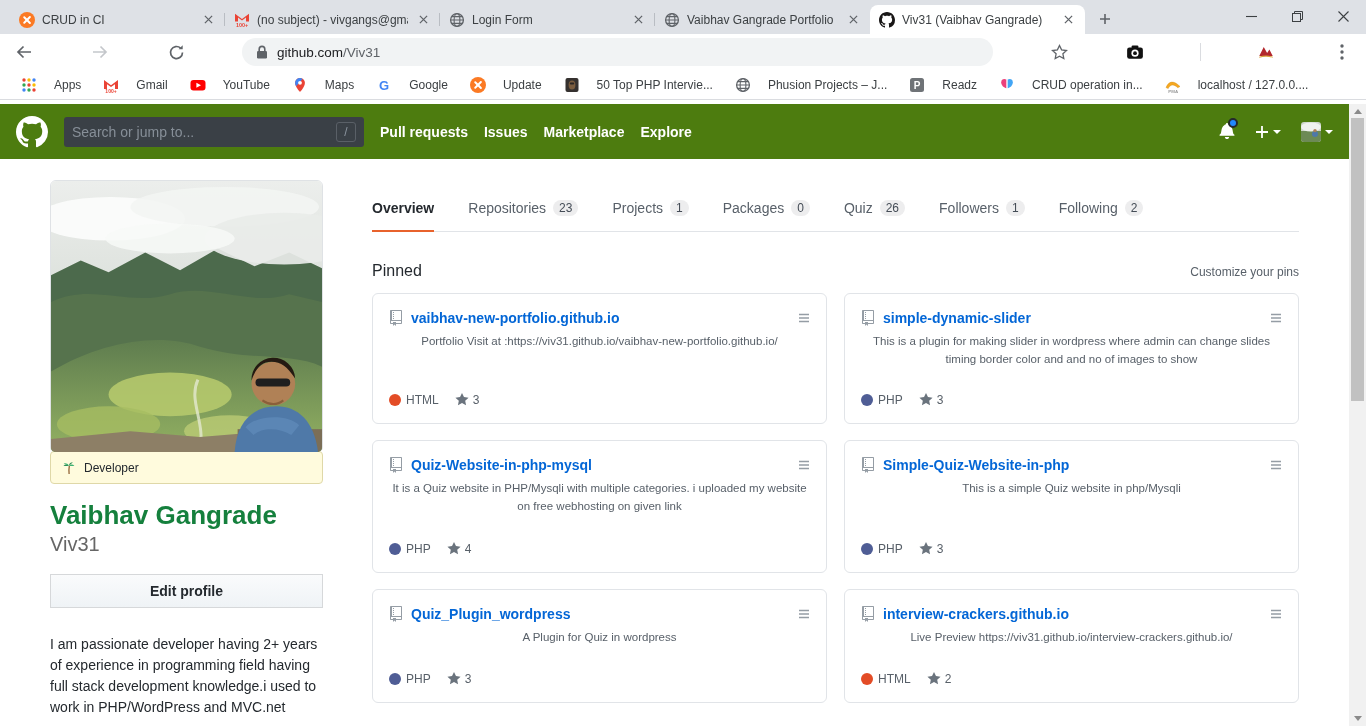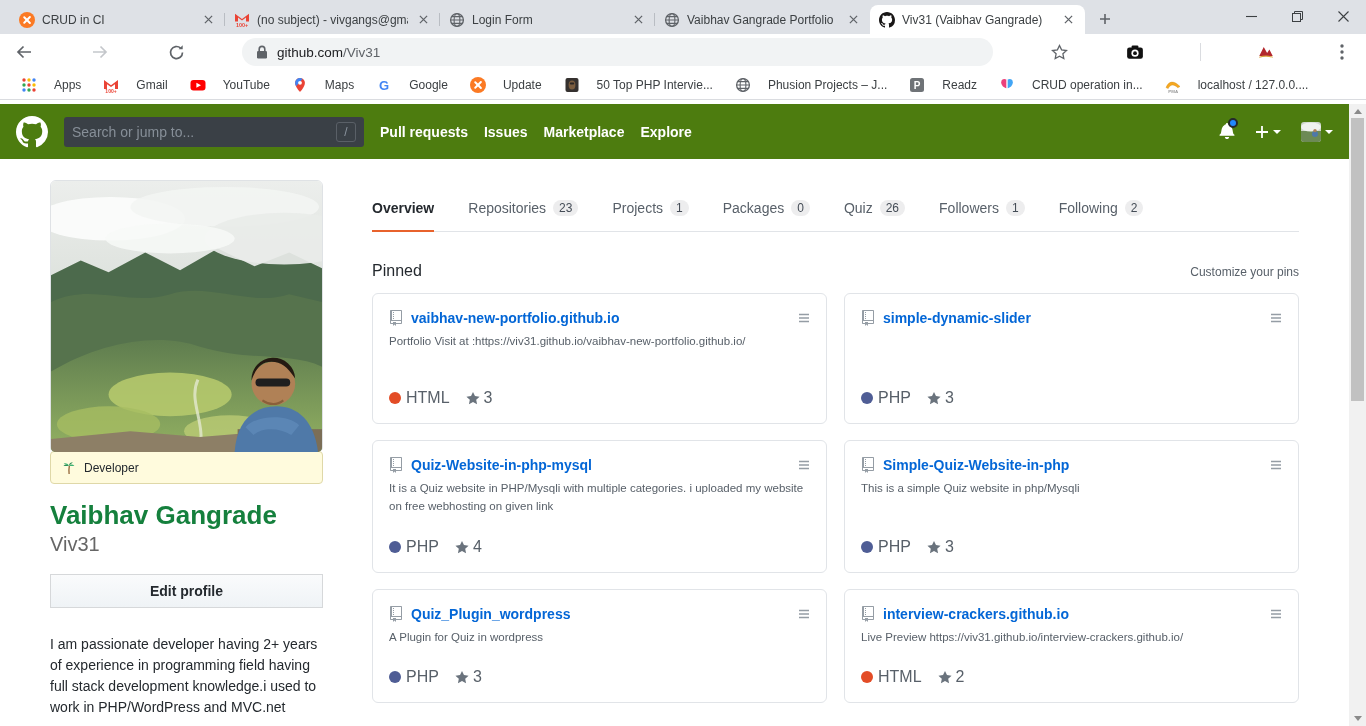--- a/index.html
+++ b/index.html
@@ -64,40 +64,40 @@
   .gh-content { display:flex; padding:21px 0 0 50px; }
   .sidebar { width:273px; flex:none; }
   .avatar-img { width:273px; height:273px; border-radius:6px; overflow:hidden; border:1px solid #dfe2e5; }
   .avatar-img svg { display:block; width:100%; height:100%; }
   .status-badge { display:flex; align-items:center; gap:8px; background:#fffbdd; border:1px solid #dfd8a8; border-radius:4px; padding:8px 10px; font-size:12px; color:#24292e; margin-top:-2px; cursor:pointer; }
   .p-name { margin-top:16px; font-size:26px; font-weight:600; line-height:1.2; color:#15803d; }
   .p-login { font-size:20px; font-weight:300; color:#666; margin-top:2px; }
   .edit-btn { margin-top:18px; width:100%; height:34px; font-size:14px; font-weight:bold; font-family:inherit; color:#24292e; background:linear-gradient(#fafbfc,#eff3f6); border:1px solid #d6d8da; border-radius:0; cursor:pointer; }
   .p-bio { margin-top:26px; font-size:14px; line-height:1.5; color:#24292e; }
 
-  .main-col { width:927px; margin-left:49px; flex:none; }
+  .main-col { width:927px; margin-left:49px; flex:none;text-align:center; }
   .pnav { display:flex; border-bottom:1px solid #e1e4e8; margin-top:6px; }
   .pnav-item { display:flex; align-items:center; gap:7px; padding:14px 0 15px; margin-right:34px; font-size:14px; color:#586069; cursor:pointer; }
   .pnav-item.active { font-weight:600; color:#24292e; border-bottom:2px solid #e8622c; margin-bottom:-1px; padding-bottom:14px; }
   .count-pill { background:rgba(27,31,35,.08); border-radius:10px; padding:1px 6px; font-size:12px; color:#444c56; }
 
   .pinned-head { margin-top:30px; display:flex; justify-content:space-between; align-items:baseline; }
   .pinned-title { font-size:16px; font-weight:400; color:#24292e; }
   .customize-link { font-size:12px; color:#586069; cursor:pointer; }
 
   .pin-row { display:flex; gap:17px; margin-top:16px; }
   .pin-row.first { margin-top:13px; }
   .pin-row.r1 { height:131px; } .pin-row.r2 { height:133px; } .pin-row.r3 { height:114px; }
   .repo-card { flex:1; border:1px solid #e1e4e8; border-radius:6px; padding:16px; background:#fff; display:flex; flex-direction:column; }
   .repo-head { display:flex; align-items:center; }
   .repo-ico { margin-right:8px; flex:none; display:flex; }
   .repo-name { font-size:14px; font-weight:600; color:#0366d6; cursor:pointer; white-space:nowrap; }
   .grabber { margin-left:auto; cursor:grab; display:flex; }
   .repo-desc { margin-top:7px; font-size:11.5px; color:#586069; line-height:1.55; }
-  .repo-meta { margin-top:auto; display:flex; align-items:center; font-size:16px; color:#586069; }
+  .repo-meta { margin-top:auto; display:flex; align-items:center; font-size:12px; color:#586069; }
   .lang-dot { width:12px; height:12px; border-radius:50%; margin-right:5px; flex:none; }
   .star-group { margin-left:16px; display:flex; align-items:center; gap:4px; cursor:pointer; }
 
   
   .scrollbar { position:absolute; top:4px; right:0; bottom:0; width:17px; background:#f1f1f1; }
   .sb-btn { position:absolute; left:0; width:17px; height:15px; display:flex; align-items:center; justify-content:center; cursor:pointer; }
   .sb-up { top:0; } .sb-down { bottom:0; }
   .tri-up { width:0; height:0; border-left:4px solid transparent; border-right:4px solid transparent; border-bottom:5px solid #8a8a8a; }
   .tri-down { width:0; height:0; border-left:4px solid transparent; border-right:4px solid transparent; border-top:5px solid #8a8a8a; }
   .sb-thumb { position:absolute; top:14px; left:2px; width:13px; height:283px; background:#c1c1c1; cursor:pointer; }
@@ -517,20 +517,21 @@
                     <path fill="#959da5" d="M4 9H3V8h1v1zM4 6H3v1h1V6zM4 4H3v1h1V4zM4 2H3v1h1V2zM12 1v12c0 .55-.45 1-1 1H6v2l-1.5-1.5L3 16v-2H1c-.55 0-1-.45-1-1V1c0-.55.45-1 1-1h10c.55 0 1 .45 1 1zm-1 10H1v2h2v-1h3v1h5v-2zm0-10H2v9h9V1z"></path>
                   </svg>
                 </span>
               <span class="repo-name">simple-dynamic-slider</span>
               <span class="grabber">
                   <svg width="12" height="10" viewBox="0 0 12 10">
                     <path d="M1 1.5h10M1 5h10M1 8.5h10" stroke="#959da5" stroke-width="1.4"></path>
                   </svg>
                 </span>
             </div>
+            <div class="repo-desc">This is a plugin for making slider in wordpress where admin can change slides timing border color and and no of images to show</div>
             <div class="repo-meta">
               <span class="lang-dot" style="background-color: rgb(79, 93, 149);"></span>
               <span>PHP</span>
               <span class="star-group">
                   <svg width="14" height="15" viewBox="0 0 14 16">
                     <path fill="#6a737d" d="M14 6l-4.9-.64L7 1 4.9 5.36 0 6l3.6 3.26L2.67 14 7 11.67 11.33 14l-.93-4.74L14 6z"></path>
                   </svg>
                   <span>3</span>
                 </span>
             </div>

